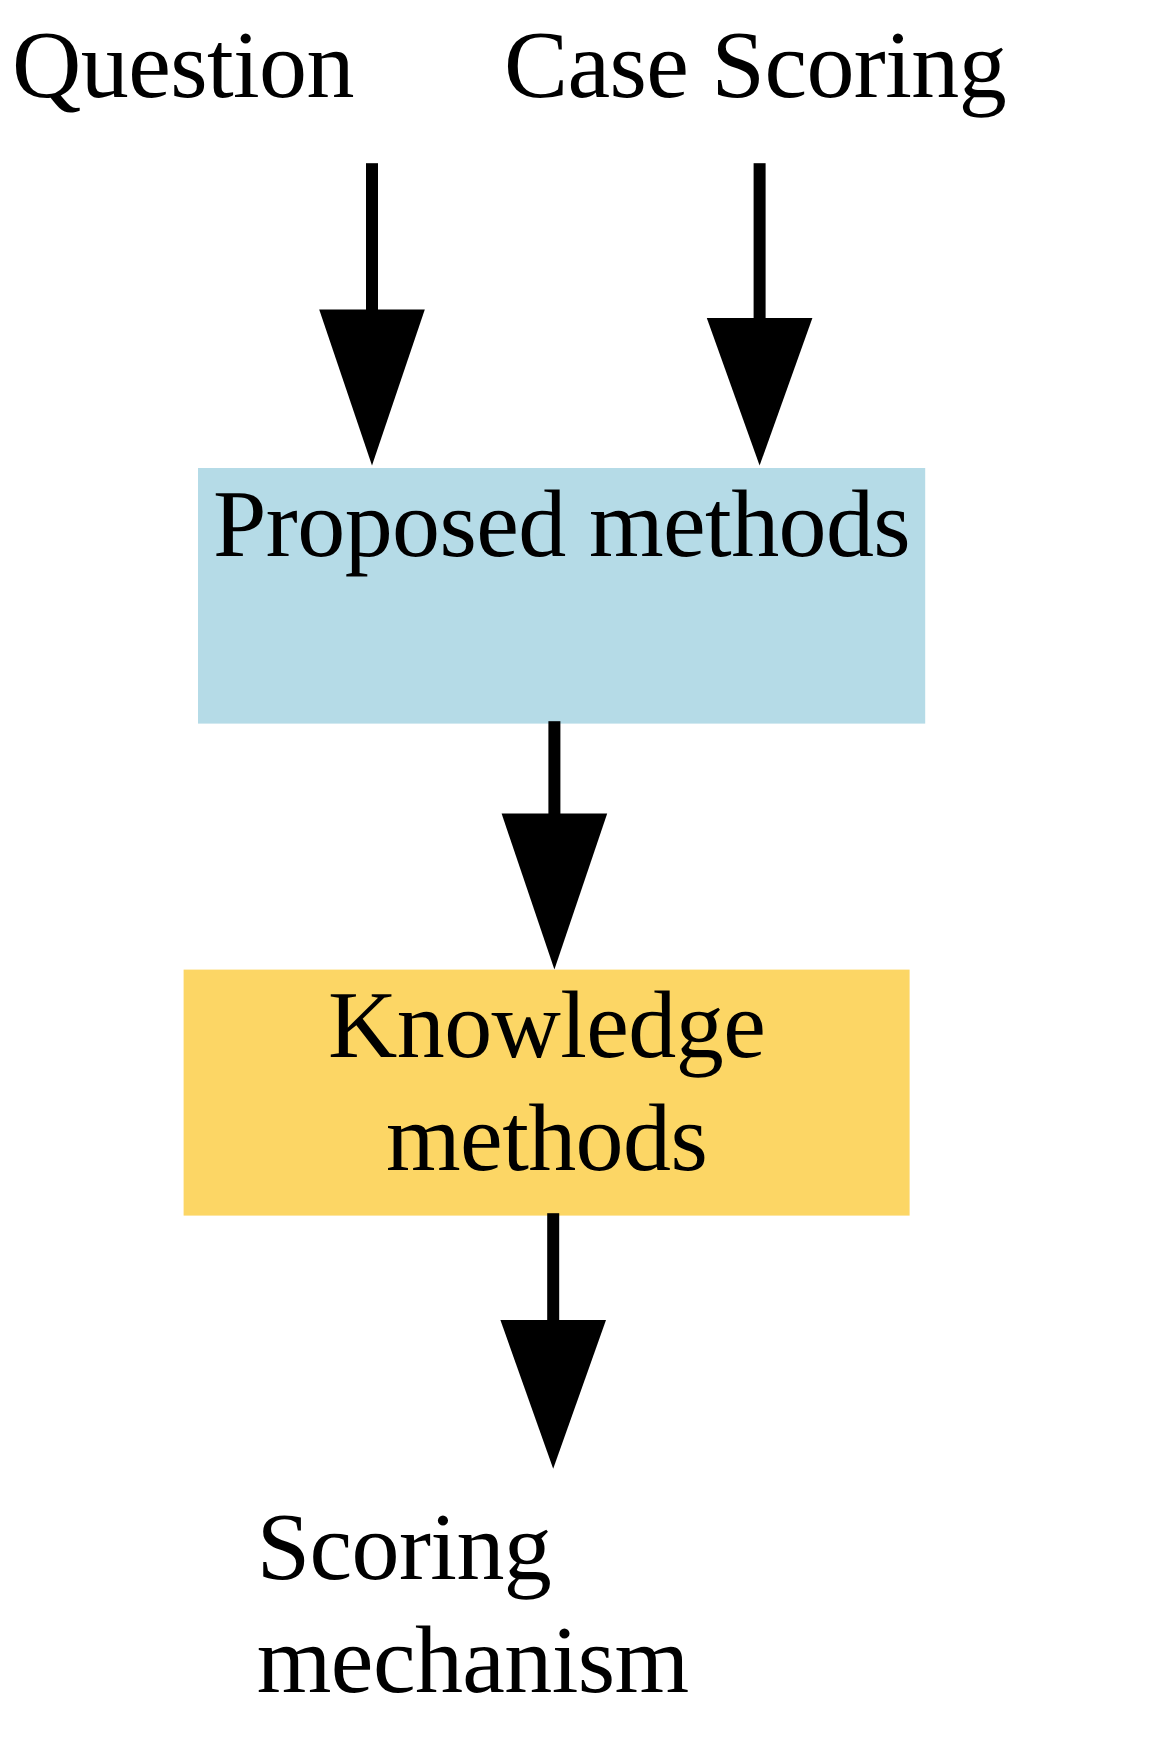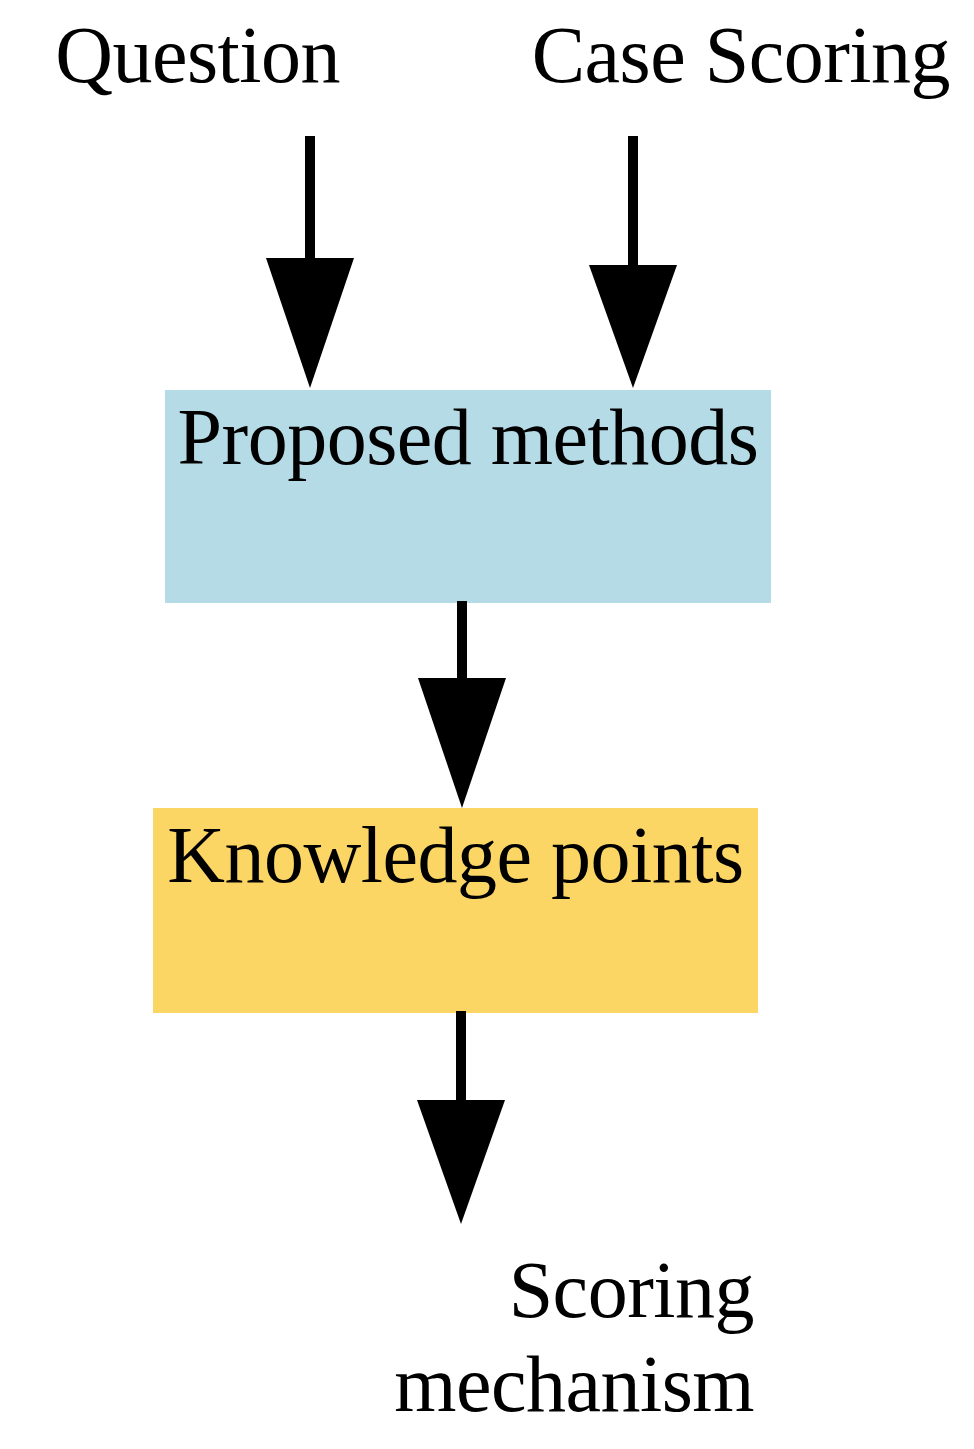--- a/index.html
+++ b/index.html
@@ -14,21 +14,21 @@
   #diagram-root {
     position: relative;
     width: 974px;
     height: 1449px;
     background: #ffffff;
     overflow: hidden;
   }
   .node-text {
     position: absolute;
     color: #000000;
-    text-align: right;
+    text-align: left;
     line-height: 0.98;
     white-space: pre;
     letter-spacing: -0.5px;
   }
   .plain-label {
     font-size: 80px;
   }
   .box {
     position: absolute;
     display: flex;
@@ -99,21 +99,21 @@
 methods</div>
   </div>
 
   <svg class="arrow-svg" id="arrow-proposed-to-knowledge" style="left:414px; top:601px; width:96px; height:210px;" viewBox="0 0 96 210">
     <rect x="43" y="0" width="10" height="79" fill="#000000"></rect>
     <polygon points="4,77 92,77 48,207" fill="#000000"></polygon>
   </svg>
 
   <div class="box" id="box-knowledge-points" style="background:#fcd665;">
     <div class="box-label">Knowledge
-points</div>
+methods</div>
   </div>
 
   <svg class="arrow-svg" id="arrow-knowledge-to-scoring" style="left:413px; top:1011px; width:96px; height:216px;" viewBox="0 0 96 216">
     <rect x="43" y="0" width="10" height="91" fill="#000000"></rect>
     <polygon points="4,89 92,89 48,213" fill="#000000"></polygon>
   </svg>
 
   <div class="node-text plain-label" id="label-scoring-mechanism">Scoring
 mechanism</div>
 

